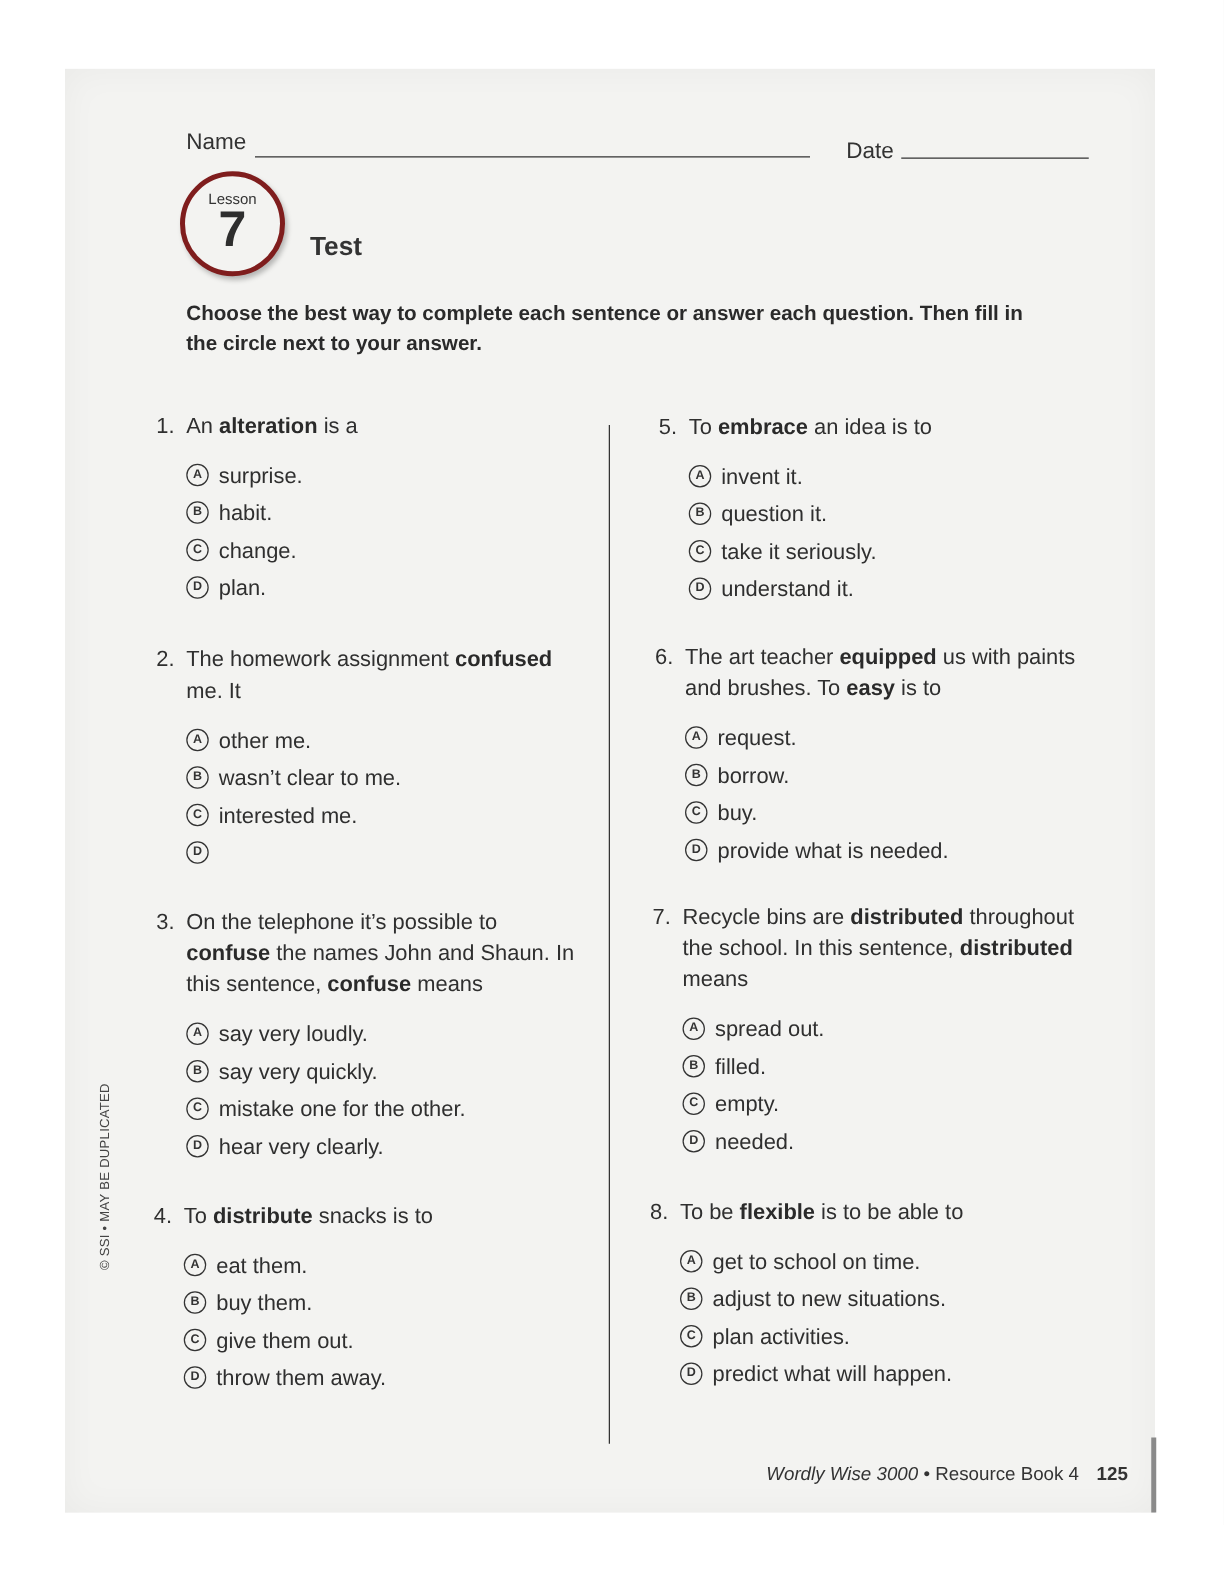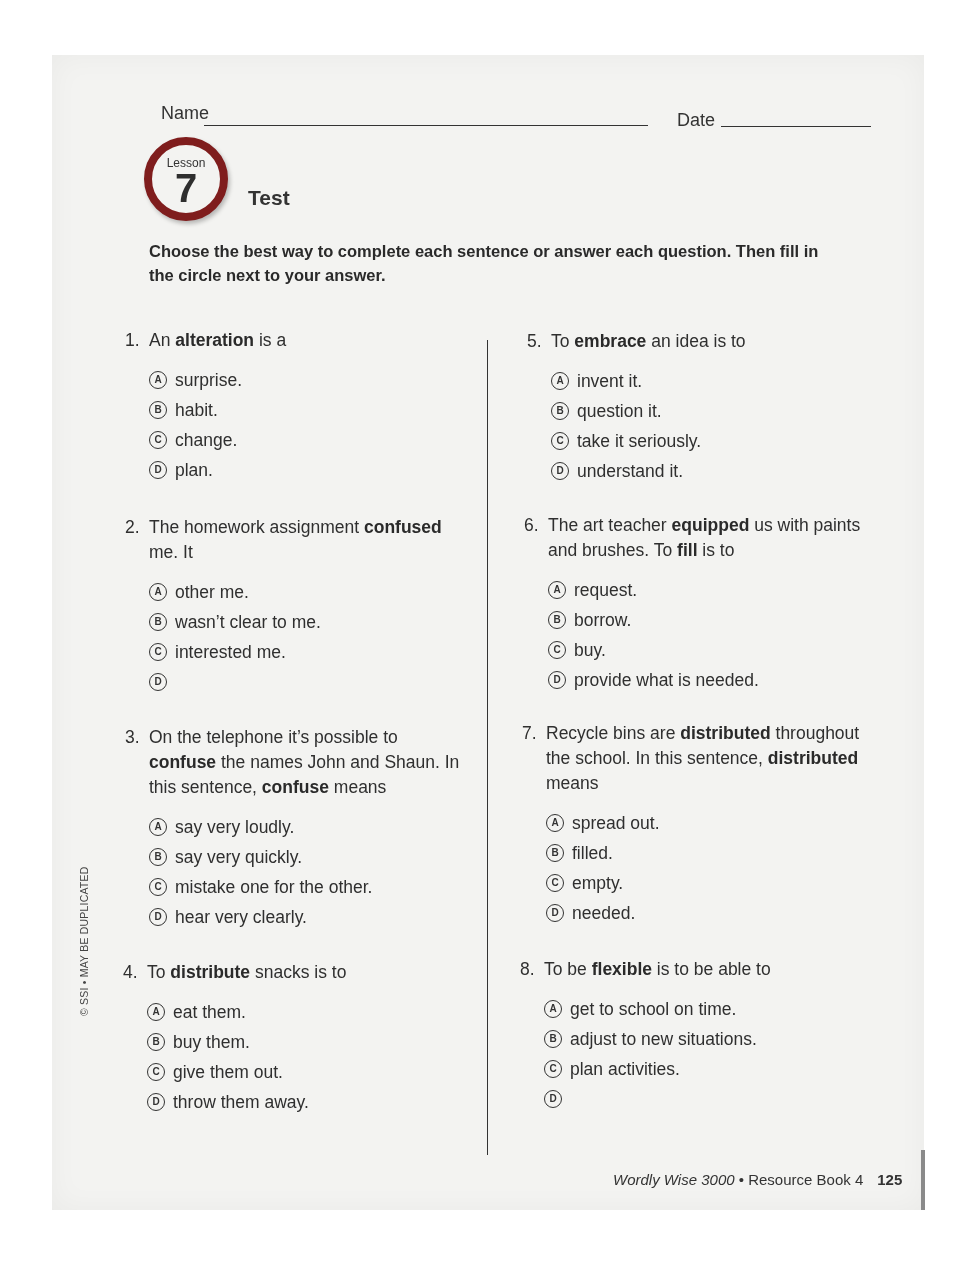--- a/index.html
+++ b/index.html
@@ -15,21 +15,21 @@
     box-shadow: inset 0 0 30px rgba(0,0,0,0.04);
   }
   .page-edge {
     position:absolute; left:921px; top:1150px; width:4px; height:60px; background:#8a8a8a;
   }
   .abs { position:absolute; }
   .hdr-label { font-size:18px; color:#333; }
   .hdr-line { border-bottom:1px solid #333; height:0; }
   .badge {
     position:absolute; left:144px; top:137px; width:84px; height:84px;
-    border:8px solid #7f1d1d; border-radius:50%; box-sizing:border-box;
+    border:4px solid #7f1d1d; border-radius:50%; box-sizing:border-box;
     text-align:center; background:#f3f3f1;
     box-shadow: 2px 3px 4px rgba(0,0,0,0.25);
   }
   .badge .lesson { font-size:12px; margin-top:11px; color:#333; }
   .badge .num { font-size:40px; font-weight:bold; line-height:36px; color:#2e2e2e; }
   .title { font-size:21px; font-weight:bold; color:#333; }
   .instructions { font-size:16.5px; font-weight:bold; line-height:24px; color:#2a2a2a; width:690px; }
   .divider { position:absolute; left:487px; top:340px; width:1px; height:815px; background:#333; }
   .q { position:absolute; font-size:17.5px; color:#2f2f2f; }
   .q .stem { line-height:25px; display:flex; }
@@ -50,21 +50,21 @@
     position:absolute; left:78px; top:1016px; transform-origin:left top; transform:rotate(-90deg);
     font-size:10.5px; color:#444; white-space:nowrap; letter-spacing:0.2px;
   }
 </style>
 </head>
 <body>
 
 <div class="paper"></div>
 <div class="page-edge"></div>
 
-<span class="abs hdr-label" style="left:161px;top:103px;">Name</span>
+<span class="abs hdr-label" style="left:149px;top:103px;">Name</span>
 <div class="abs hdr-line" style="left:204px;top:125px;width:444px;"></div>
 <span class="abs hdr-label" style="left:677px;top:110px;">Date</span>
 <div class="abs hdr-line" style="left:721px;top:126px;width:150px;"></div>
 
 <div class="badge">
   <div class="lesson">Lesson</div>
   <div class="num">7</div>
 </div>
 <div class="abs title" style="left:248px;top:186px;">Test</div>
 
@@ -187,21 +187,21 @@
       </div>
       <div class="opt">
         <span class="bubble">D</span>
         <span>understand it.</span>
       </div>
     </div>
   </div>
 <div class="q" style="left:524px;top:513px;width:360px;">
     <div class="stem">
       <span class="n">6.</span>
-      <span class="t">The art teacher <b>equipped</b> us with paints and brushes. To <b>fill</b> is to</span>
+      <span class="t">The art teacher <b>equipped</b> us with paints and brushes. To <b>easy</b> is to</span>
     </div>
     <div class="opts">
       <div class="opt">
         <span class="bubble">A</span>
         <span>request.</span>
       </div>
       <div class="opt">
         <span class="bubble">B</span>
         <span>borrow.</span>
       </div>
@@ -252,20 +252,21 @@
       <div class="opt">
         <span class="bubble">B</span>
         <span>adjust to new situations.</span>
       </div>
       <div class="opt">
         <span class="bubble">C</span>
         <span>plan activities.</span>
       </div>
       <div class="opt">
         <span class="bubble">D</span>
+        <span>predict what will happen.</span>
       </div>
     </div>
   </div>
 
 <div class="footer">
   <i>Wordly Wise 3000</i><span> • </span><span>Resource Book 4</span><span class="pg">125</span>
 </div>
 
 <div class="side">© SSI • MAY BE DUPLICATED</div>
 

